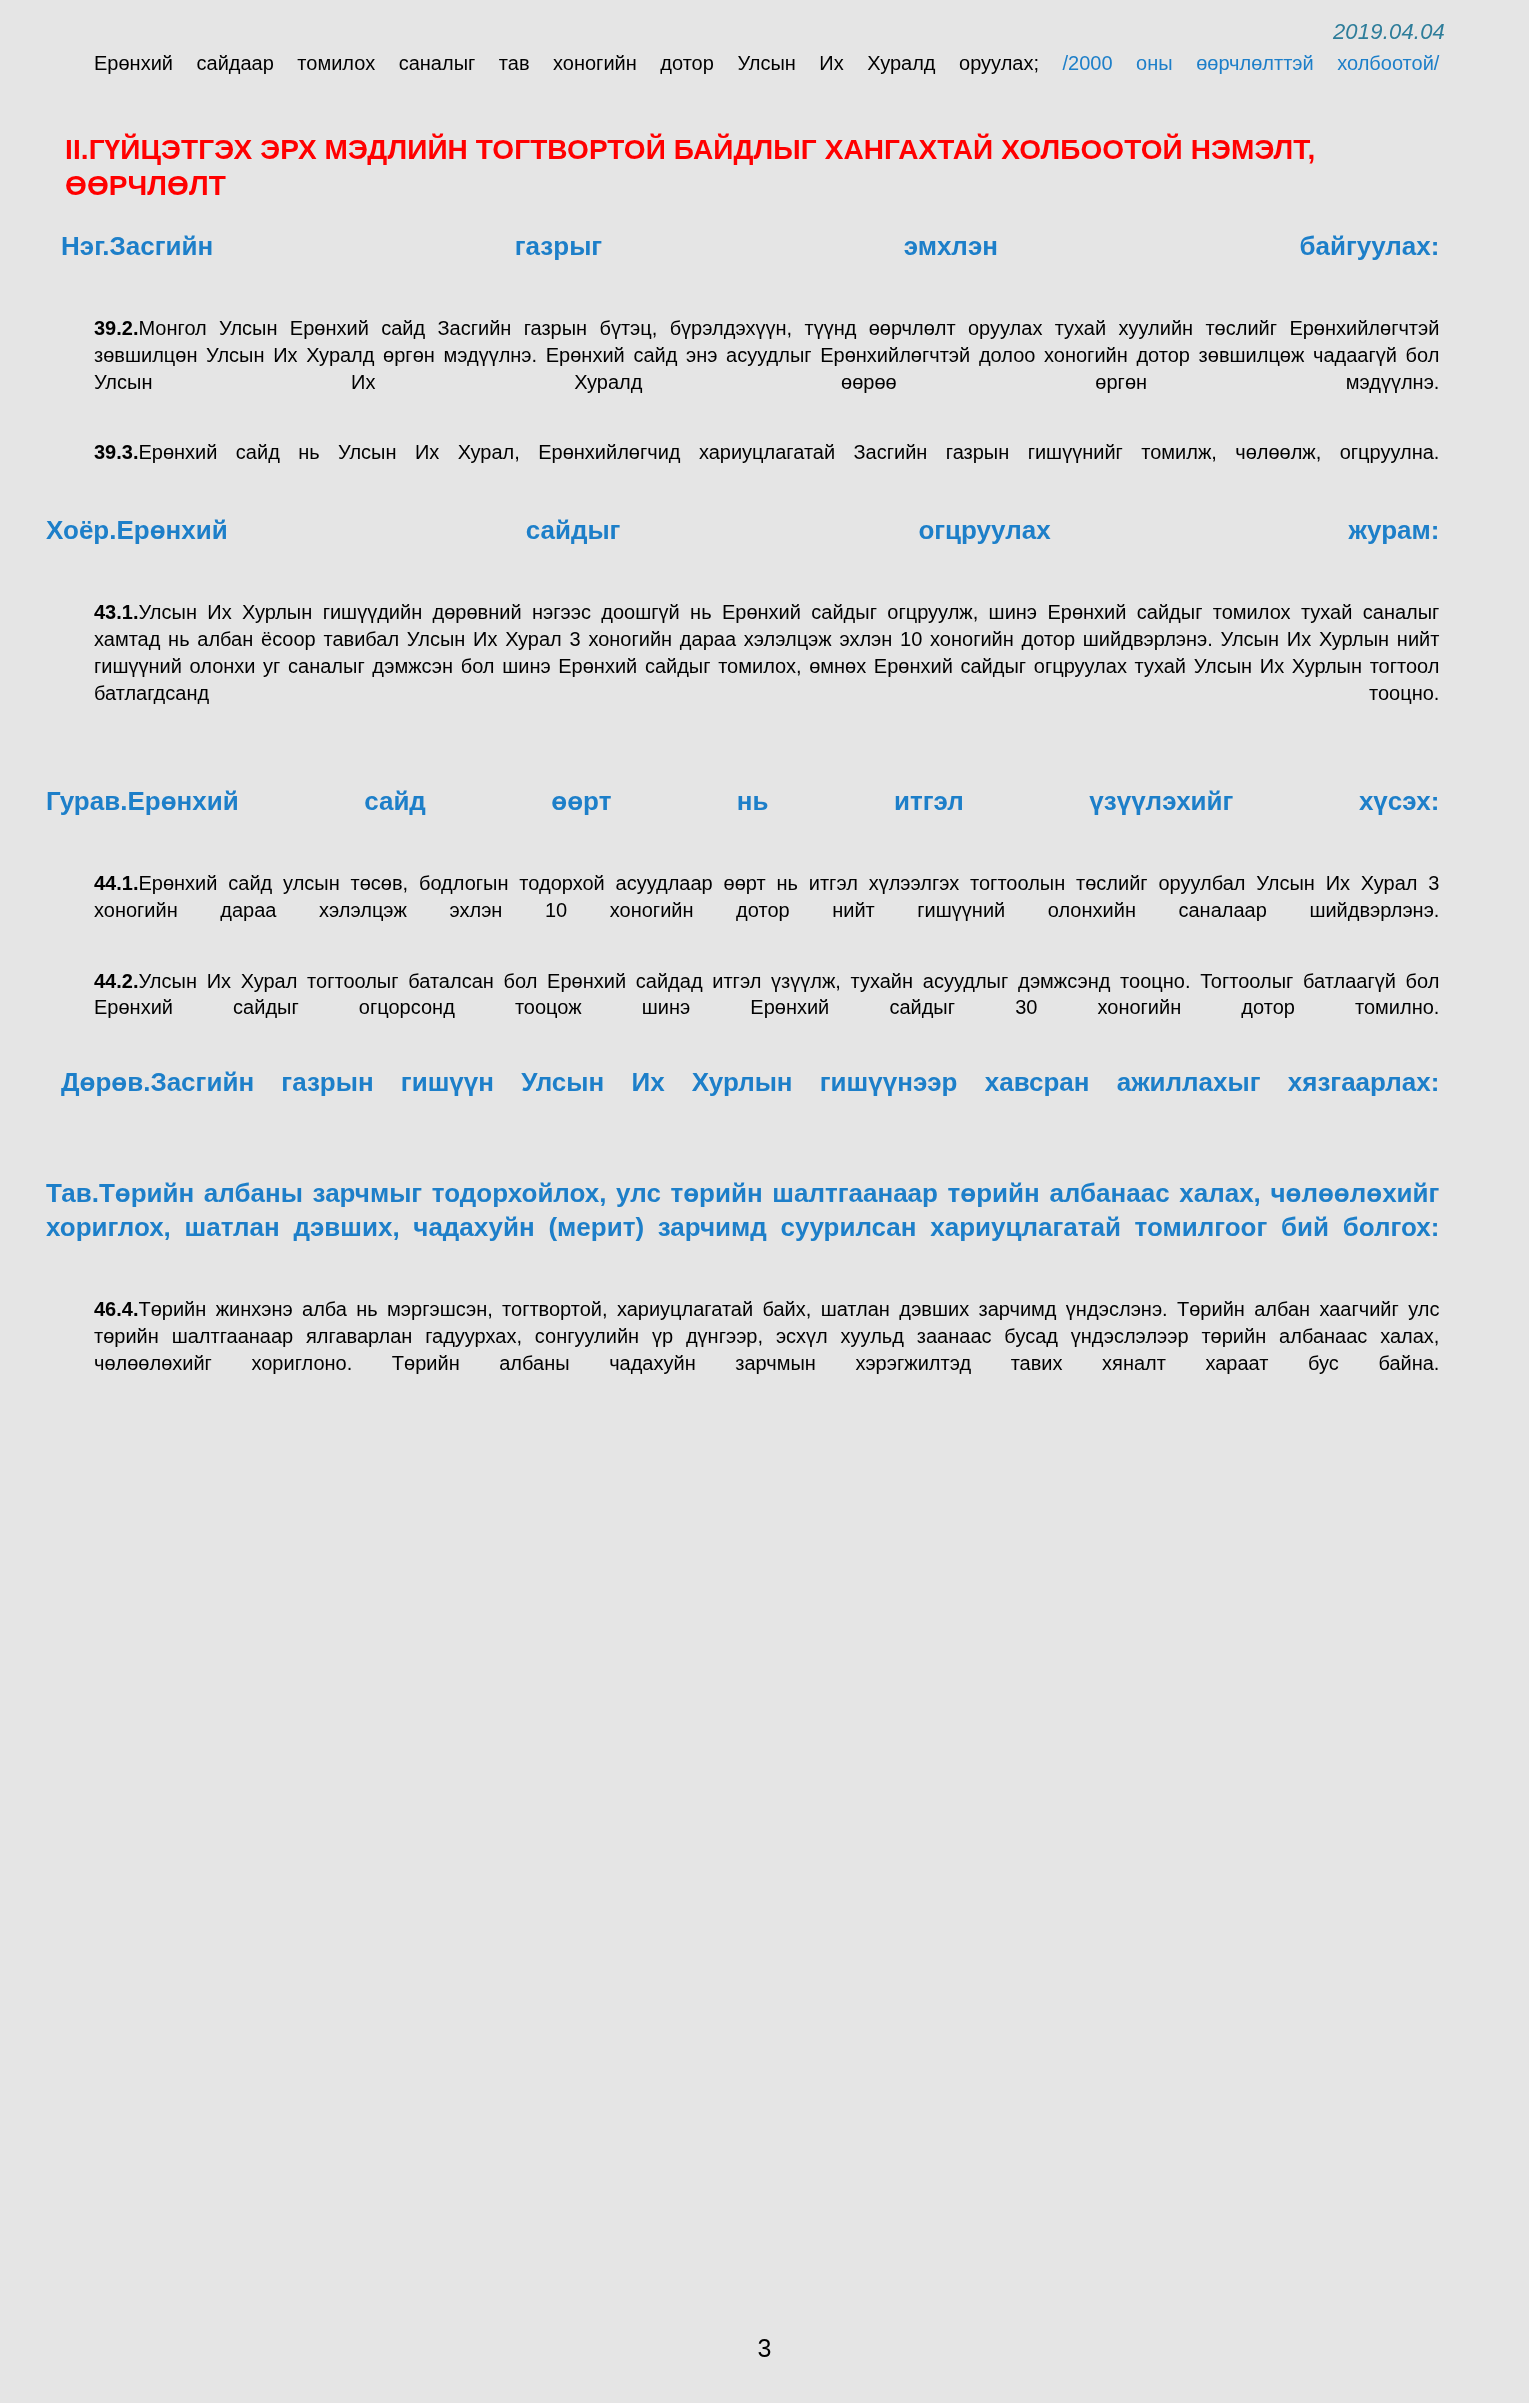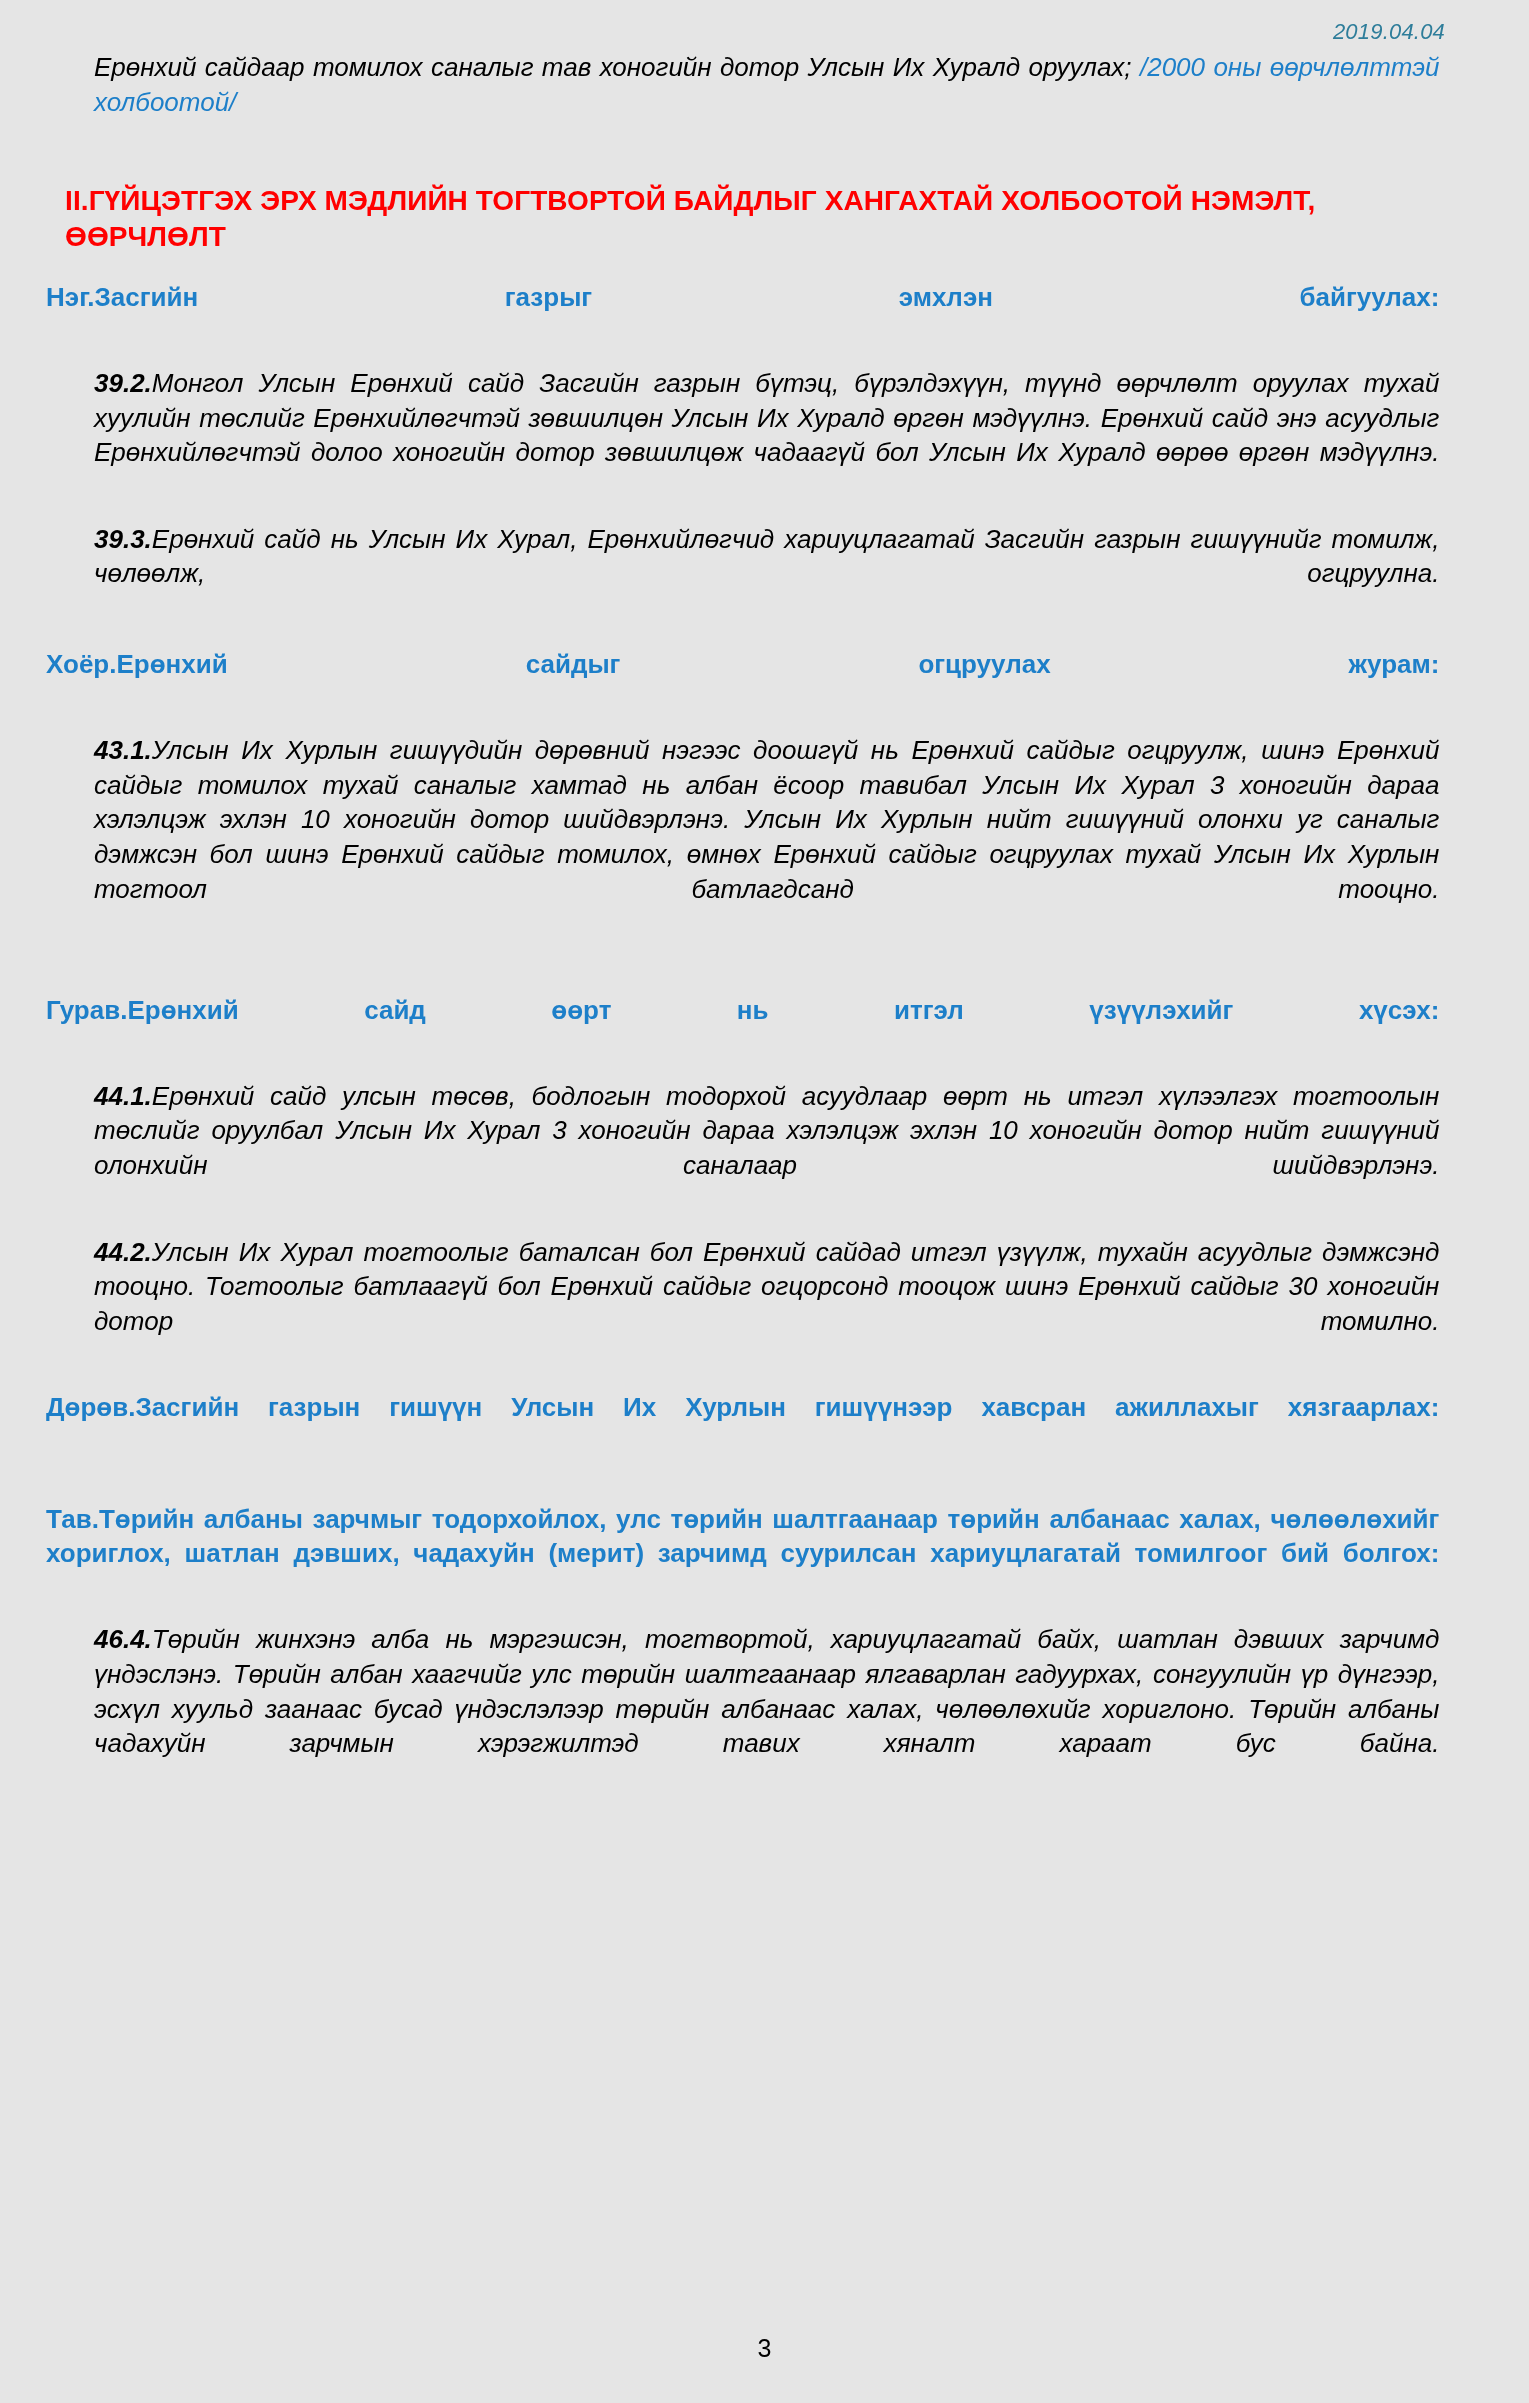--- a/index.html
+++ b/index.html
@@ -33,27 +33,26 @@
   .content {
     position: absolute;
     left: 46px;
     top: 50px;
     width: 1401px;
   }
 
   p.body {
     margin: 0 0 17px 0;
     padding: 0 7.6px 0 48px;
-    font-size: 26px;
+    font-size: 20px;
     line-height: 1.335;
     color: #000000;
     text-align: justify;
     text-indent: 0;
     word-spacing: 0.5px;
-    font-style: italic;
   }
   p.body:last-child { margin-bottom: 0; }
 
   p.body .num {
     font-weight: bold;
   }
 
   .amend {
     color: #1d7fc9;
   }
@@ -74,21 +73,21 @@
   h2.blue-head {
     margin: 21px 0 17px 0;
     padding: 0 7.6px 0 0;
     font-size: 26px;
     font-weight: bold;
     line-height: 1.33;
     color: #1d7fc9;
     text-align: justify;
     word-spacing: 0.5px;
   }
-  h2.blue-head.tight { margin-top: 9.6px; }
+  h2.blue-head.tight { margin-top: 9.6px; margin-left: 15px; }
   h2.blue-head.loose { margin-top: 42px; }
 
   
   p.body::after,
   h2.blue-head::after {
     content: "";
     display: inline-block;
     width: 100%;
   }
 

